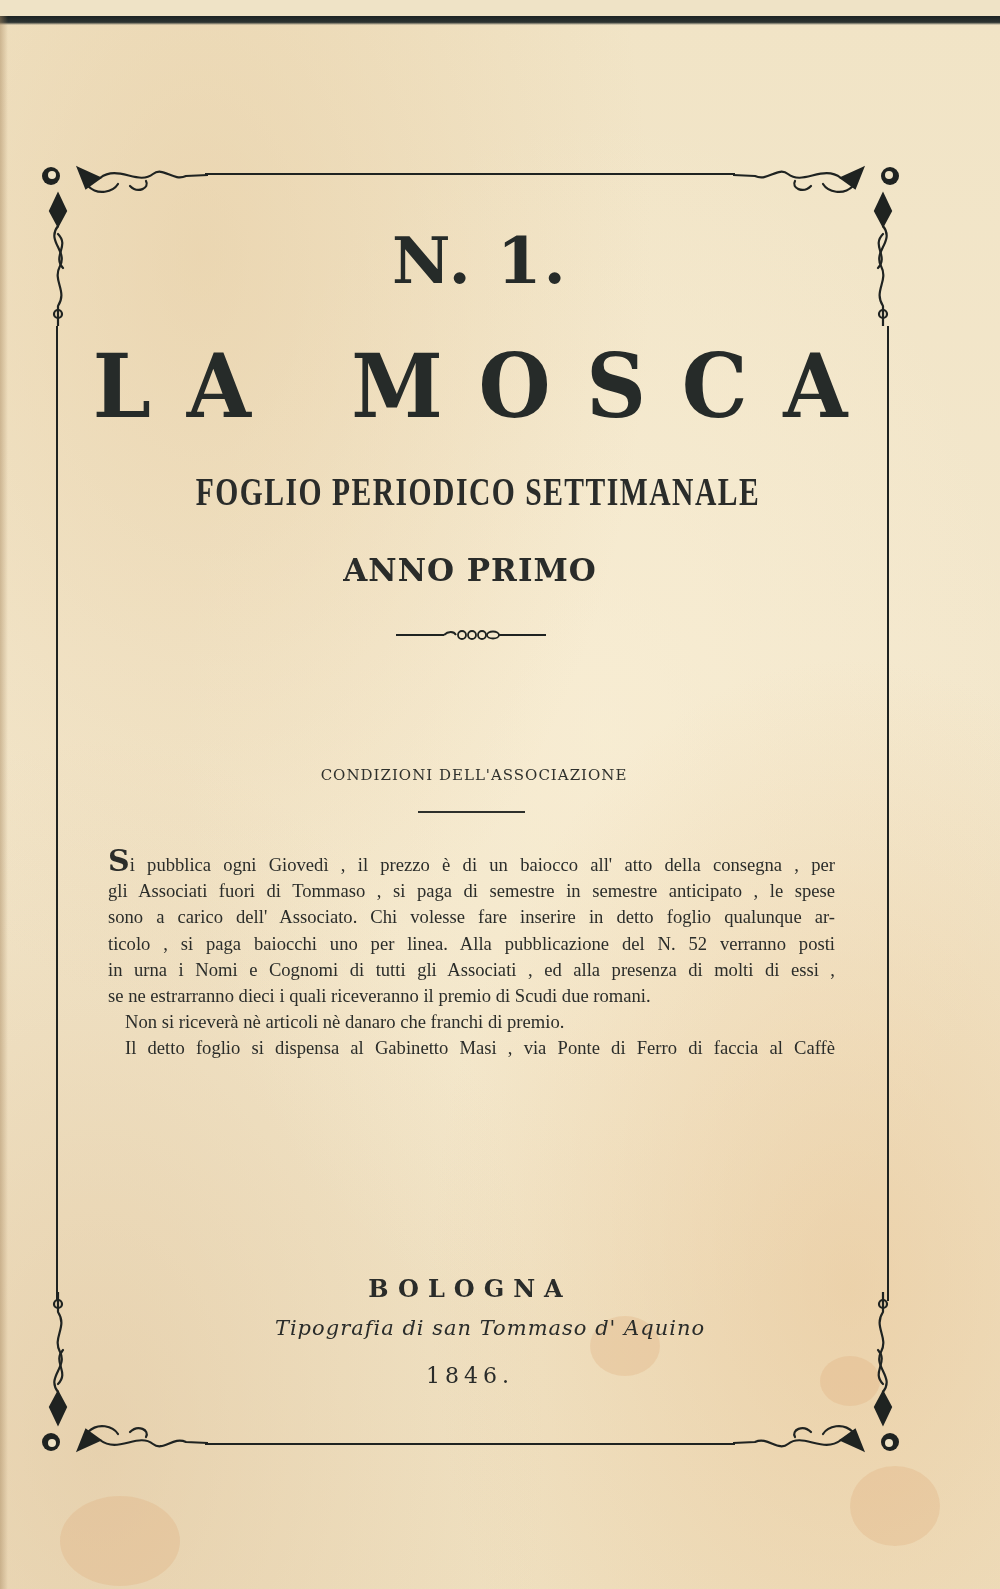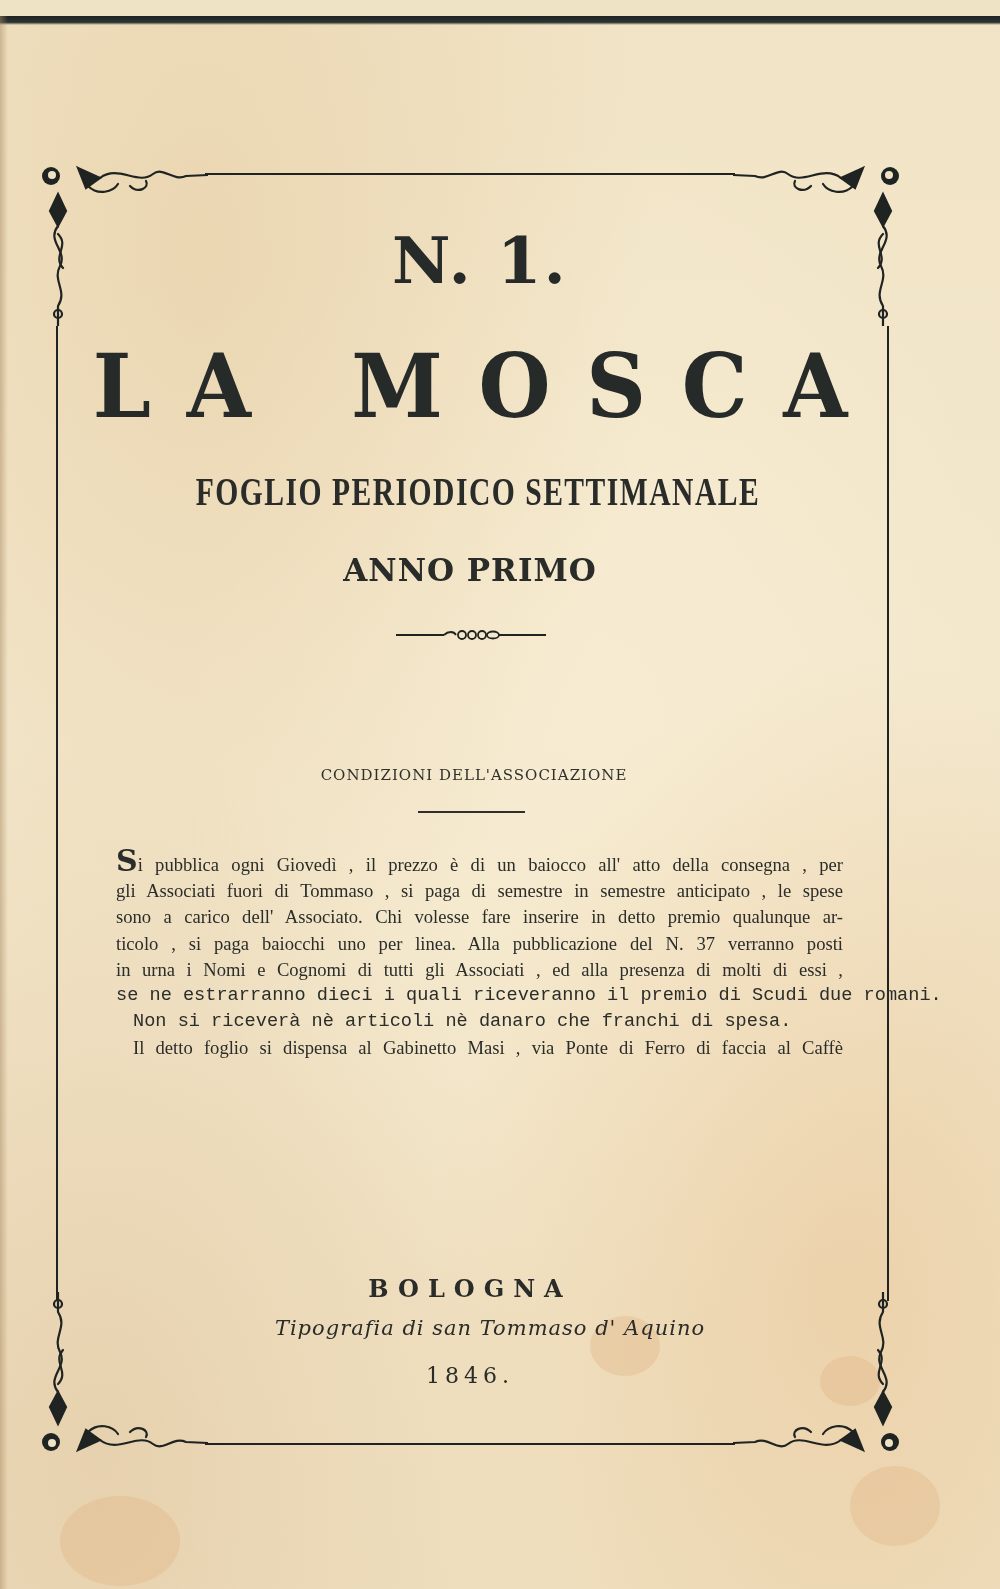--- a/index.html
+++ b/index.html
@@ -128,31 +128,29 @@
     .body-text {
       position: absolute;
       left: 108px;
       top: 835px;
       width: 727px;
       font-family: "Liberation Serif", serif;
       font-size: 18.6px;
       line-height: 26.2px;
       color: #2b2d2a;
       text-align: justify;
-      margin-left: 8px;
     }
     .body-text .line {
       display: block;
       white-space: nowrap;
       text-align-last: justify;
       text-align: justify;
     }
     .body-text .line.last {
       text-align-last: left;
-      font-family: Liberation Mono, monospace;
     }
     .body-text .indent { padding-left: 17px; }
     .drop-cap {
       font-family: "DejaVu Serif", serif;
       font-weight: bold;
       font-size: 30px;
       line-height: 20px;
     }
 
     .city {
@@ -277,24 +275,24 @@
       <line x1="103" y1="7" x2="150" y2="7"></line>
     </svg>
   </div>
 
   <div class="center conditions-heading">CONDIZIONI DELL'ASSOCIAZIONE</div>
   <div class="short-rule"></div>
 
   <div class="body-text">
     <span class="line"><span class="drop-cap">S</span><span>i pubblica ogni Giovedì , il prezzo è di un baiocco all' atto della consegna , per</span></span>
     <span class="line">gli Associati fuori di Tommaso , si paga di semestre in semestre anticipato , le spese</span>
-    <span class="line">sono a carico dell' Associato. Chi volesse fare inserire in detto premio qualunque ar-</span>
-    <span class="line">ticolo , si paga baiocchi uno per linea. Alla pubblicazione del N. 37 verranno posti</span>
+    <span class="line">sono a carico dell' Associato. Chi volesse fare inserire in detto foglio qualunque ar-</span>
+    <span class="line">ticolo , si paga baiocchi uno per linea. Alla pubblicazione del N. 52 verranno posti</span>
     <span class="line">in urna i Nomi e Cognomi di tutti gli Associati , ed alla presenza di molti di essi ,</span>
     <span class="line last">se ne estrarranno dieci i quali riceveranno il premio di Scudi due romani.</span>
-    <span class="line last indent">Non si riceverà nè articoli nè danaro che franchi di spesa.</span>
+    <span class="line last indent">Non si riceverà nè articoli nè danaro che franchi di premio.</span>
     <span class="line indent">Il detto foglio si dispensa al Gabinetto Masi , via Ponte di Ferro di faccia al Caffè</span>
   </div>
 
   <div class="center city">BOLOGNA</div>
   <div class="center printer">Tipografia di san Tommaso d' Aquino</div>
   <div class="center pub-year">1846.</div>
 </div>
 
 </body></html>

